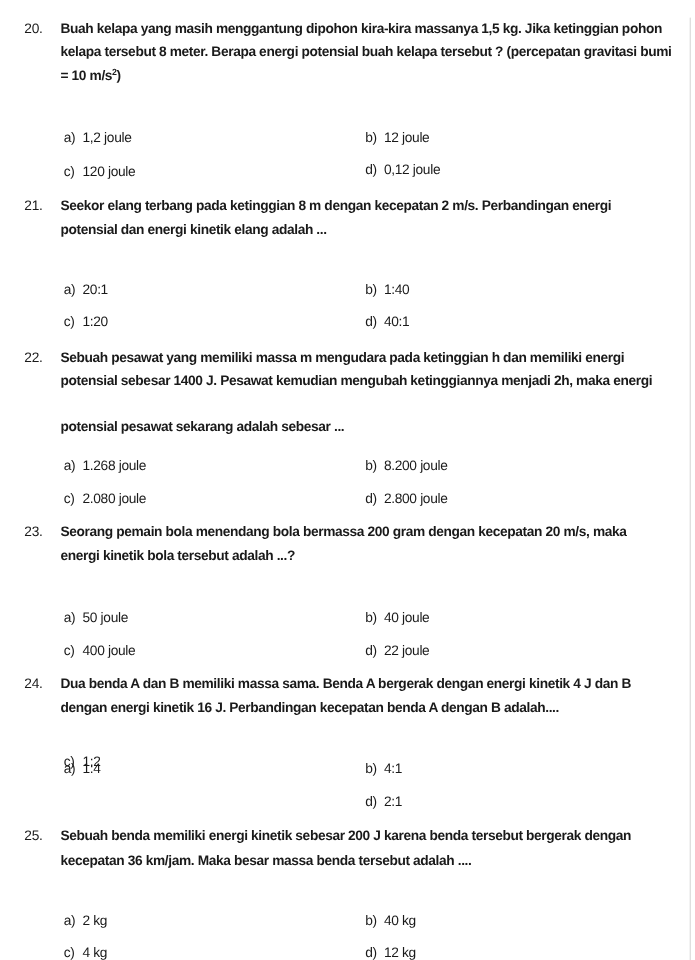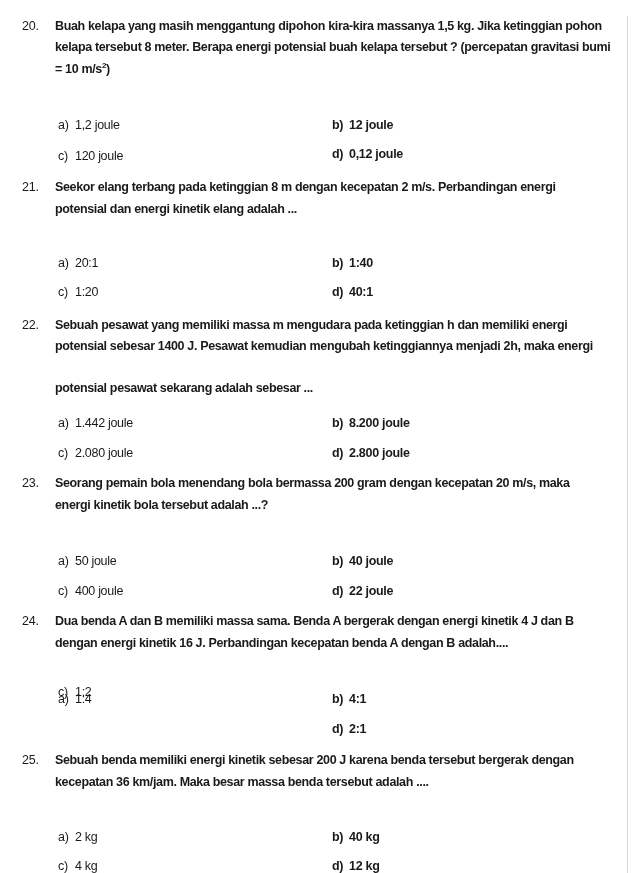--- a/index.html
+++ b/index.html
@@ -5,21 +5,21 @@
   html, body { margin:0; padding:0; background:#ffffff; }
   body { width:632px; height:873px; position:relative; overflow:hidden;
          font-family: "Liberation Sans", sans-serif; color:#1a1a1a; font-size:12.5px; }
   .vline { position:absolute; left:627px; top:16px; width:1px; height:857px; background:#d8d8d8; }
   .q { position:absolute; left:0; width:620px; }
   .num { position:absolute; left:22px; letter-spacing:-0.2px; }
   .line { position:absolute; left:55px; white-space:nowrap; letter-spacing:-0.35px;font-weight:bold; }
   .opt { position:absolute; white-space:nowrap; letter-spacing:-0.3px;margin-top:20px; }
   .opt .lbl { display:inline-block; width:17px; }
   .opt.left { left:58px; }
-  .opt.right { left:332px;font-weight:bold; }
+  .opt.right { left:332px; }
   sup { font-size:8px; vertical-align:5px; line-height:0; }
 </style>
 </head>
 <body>
 
 <div class="vline"></div>
 
 <div class="q">
   <span class="num" style="top:19px">20.</span>
   <span class="line" style="top:19px">Buah kelapa yang masih menggantung dipohon kira-kira massanya 1,5 kg. Jika ketinggian pohon</span>
@@ -39,21 +39,21 @@
   <div class="opt right" style="top:236px"><span class="lbl">b)</span><span>1:40</span></div>
   <div class="opt left" style="top:265px"><span class="lbl">c)</span><span>1:20</span></div>
   <div class="opt right" style="top:265px"><span class="lbl">d)</span><span>40:1</span></div>
 </div>
 
 <div class="q">
   <span class="num" style="top:318px">22.</span>
   <span class="line" style="top:318px">Sebuah pesawat yang memiliki massa m mengudara pada ketinggian h dan memiliki energi</span>
   <span class="line" style="top:339px">potensial sebesar 1400 J. Pesawat kemudian mengubah ketinggiannya menjadi 2h, maka energi</span>
   <span class="line" style="top:381px">potensial pesawat sekarang adalah sebesar ...</span>
-  <div class="opt left" style="top:396px"><span class="lbl">a)</span><span>1.442 joule</span></div>
+  <div class="opt left" style="top:396px"><span class="lbl">a)</span><span>1.268 joule</span></div>
   <div class="opt right" style="top:396px"><span class="lbl">b)</span><span>8.200 joule</span></div>
   <div class="opt left" style="top:426px"><span class="lbl">c)</span><span>2.080 joule</span></div>
   <div class="opt right" style="top:426px"><span class="lbl">d)</span><span>2.800 joule</span></div>
 </div>
 
 <div class="q">
   <span class="num" style="top:476px">23.</span>
   <span class="line" style="top:476px">Seorang pemain bola menendang bola bermassa 200 gram dengan kecepatan 20 m/s, maka</span>
   <span class="line" style="top:498px">energi kinetik bola tersebut adalah ...?</span>
   <div class="opt left" style="top:534px"><span class="lbl">a)</span><span>50 joule</span></div>

